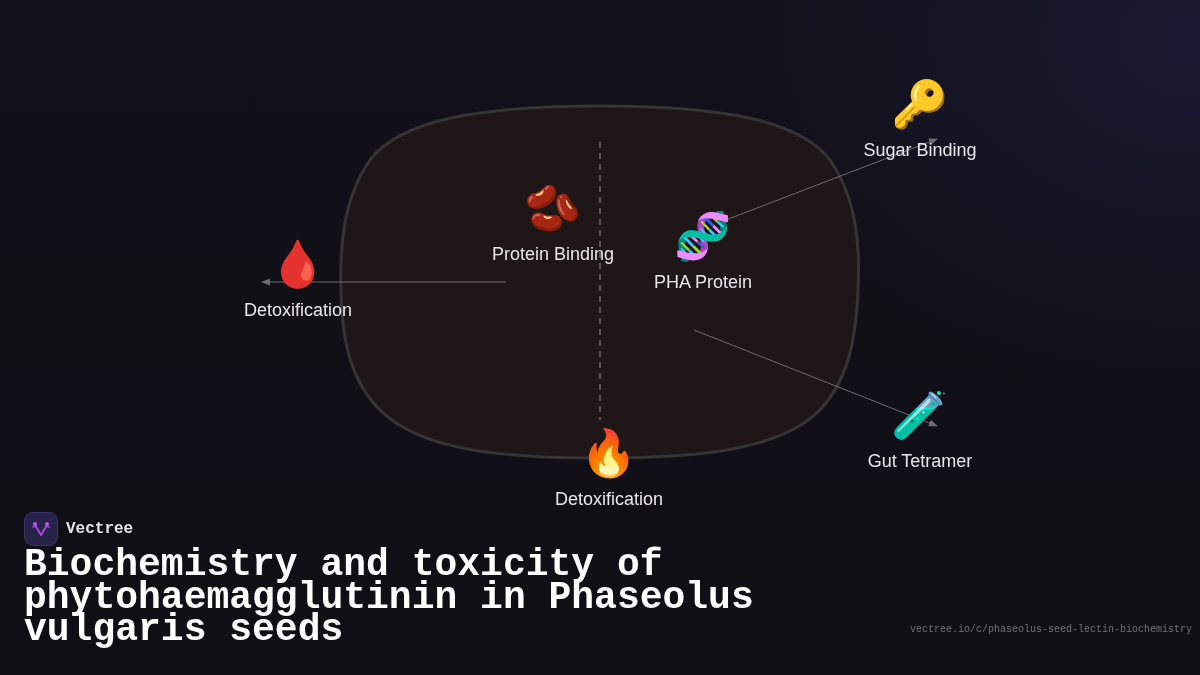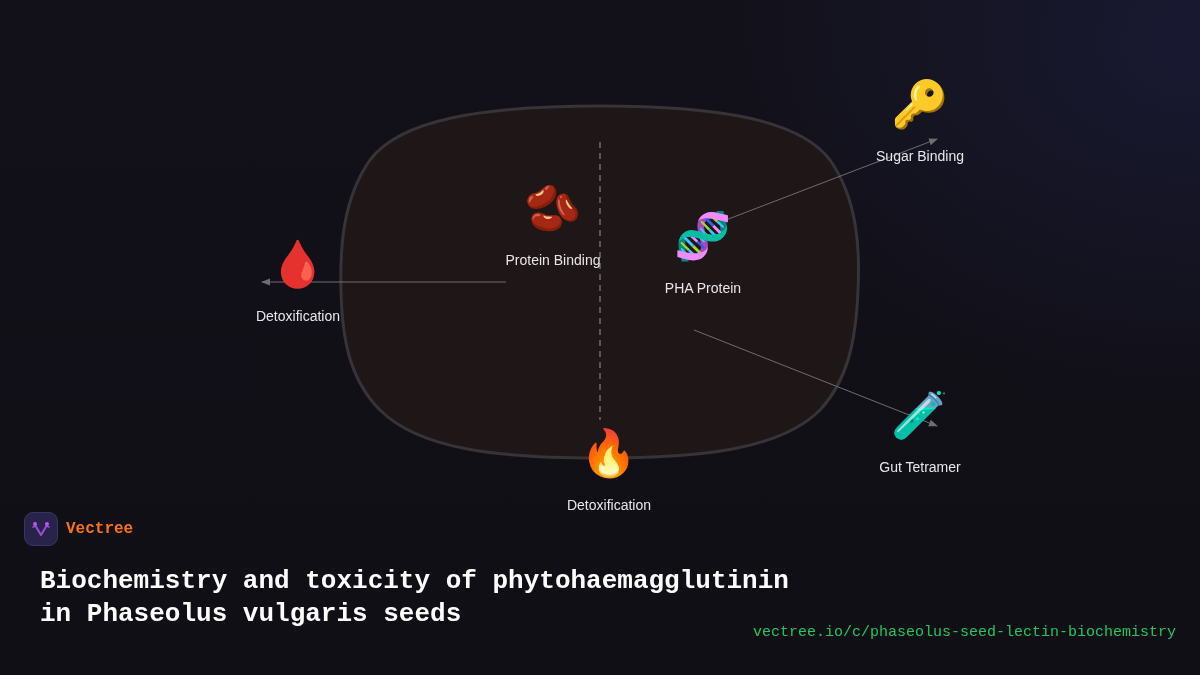--- a/index.html
+++ b/index.html
@@ -18,41 +18,41 @@
   svg.links { position: absolute; left: 0; top: 0; }
   .node {
     position: absolute; transform: translate(-50%, 0);
     display: flex; flex-direction: column; align-items: center;
   }
   .node .emoji {
     font-size: 46px; line-height: 56px; height: 56px;
     font-family: "DejaVu Sans", sans-serif;
   }
   .node .label {
-    margin-top: 16px; color: #e8e6ea; font-size: 14px; white-space: nowrap;
+    margin-top: 8px; color: #e8e6ea; font-size: 18px; white-space: nowrap;
   }
   .brand { position: absolute; left: 24px; top: 512px; display: flex; align-items: center; gap: 8px; }
   .logo {
     width: 34px; height: 34px; border-radius: 9px; background: #27234a;
     border: 1px solid #3a3466; box-sizing: border-box;
     display: flex; align-items: center; justify-content: center;
   }
   .brand-name {
     font-family: "Liberation Mono", "DejaVu Sans Mono", monospace;
-    font-weight: bold; font-size: 16px; color: #f97316;
+    font-weight: bold; font-size: 16px; color: #e5e5e5;
   }
   .title {
-    position: absolute; left: 24px; top: 549px; width: 760px; margin: 16px;
+    position: absolute; left: 24px; top: 549px; width: 760px; margin: 0;
     font-family: "Liberation Mono", "DejaVu Sans Mono", monospace;
-    font-weight: bold; font-size: 26px; line-height: 32.5px; color: #ffffff;
+    font-weight: bold; font-size: 38px; line-height: 32.5px; color: #ffffff;
   }
   .url {
-    position: absolute; right: 24px; top: 624px;
+    position: absolute; right: 8px; top: 624px;
     font-family: "Liberation Mono", "DejaVu Sans Mono", monospace;
-    font-size: 15px; color: #22c55e;
+    font-size: 10px; color: #737373;
   }
 </style>
 </head>
 <body>
 
 <div class="bg-glow"></div>
 
 <div class="canvas">
   <svg class="links" width="1200" height="675" viewBox="0 0 1200 675">
     <defs>

